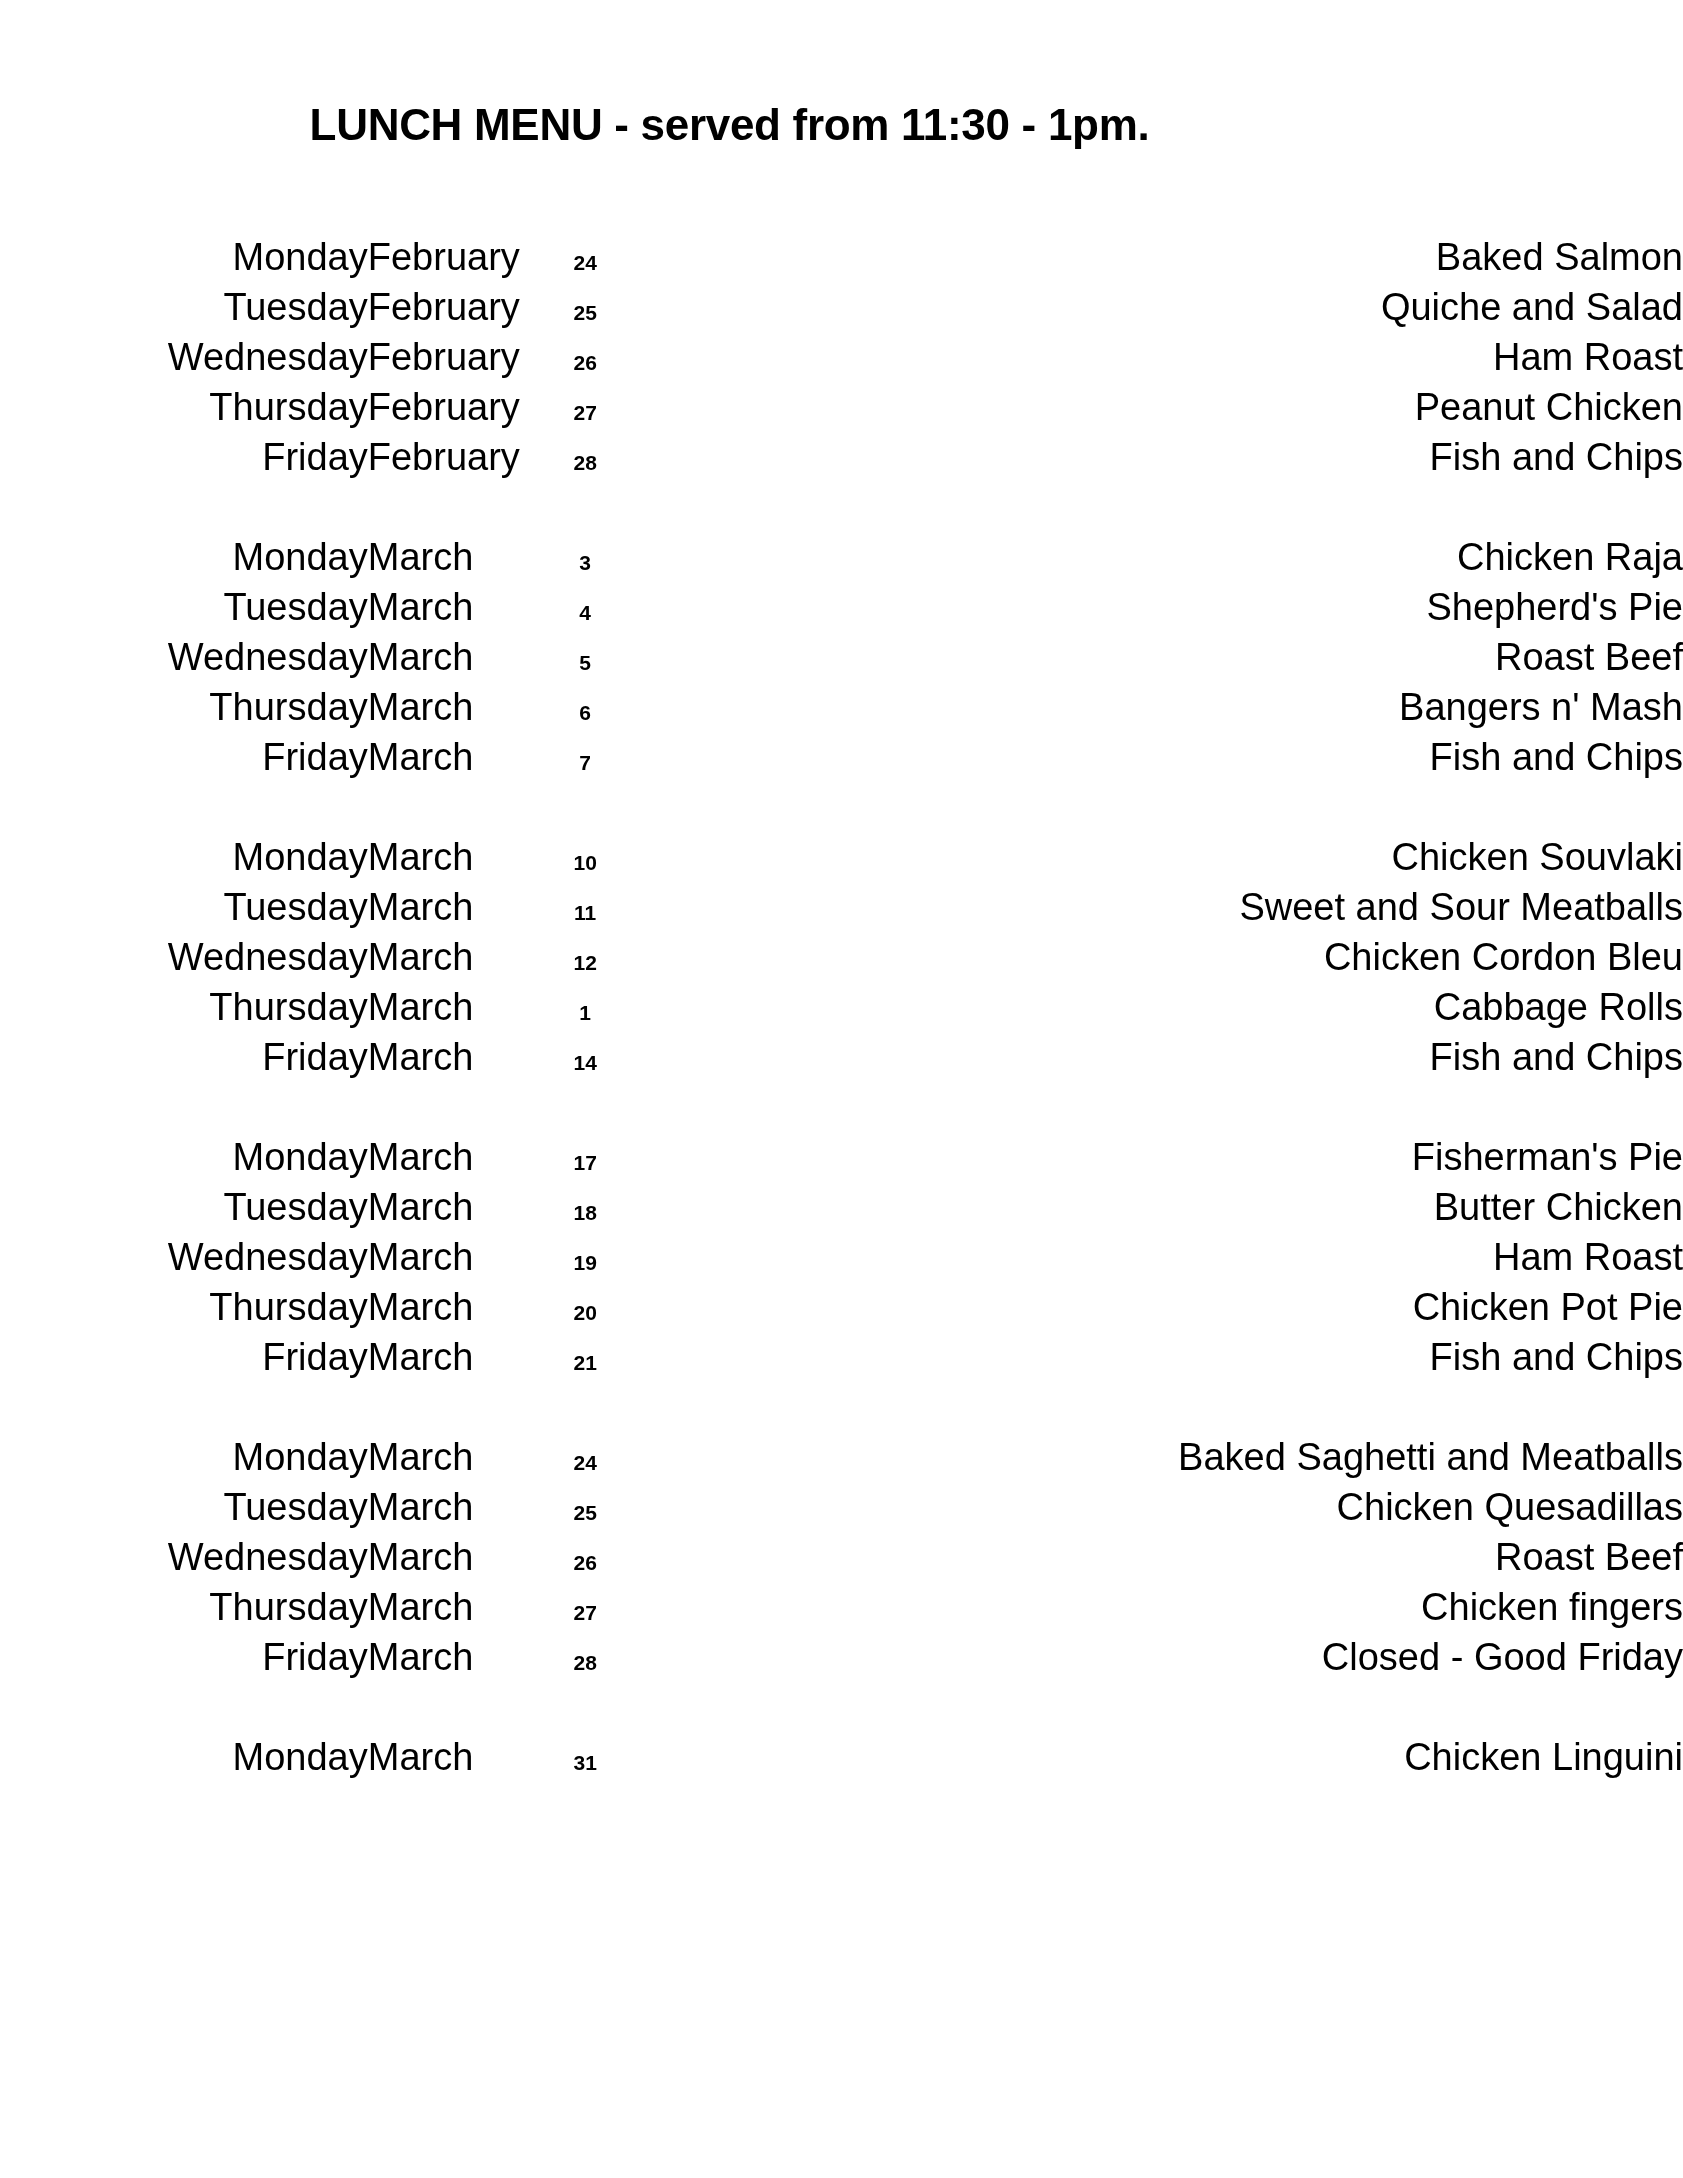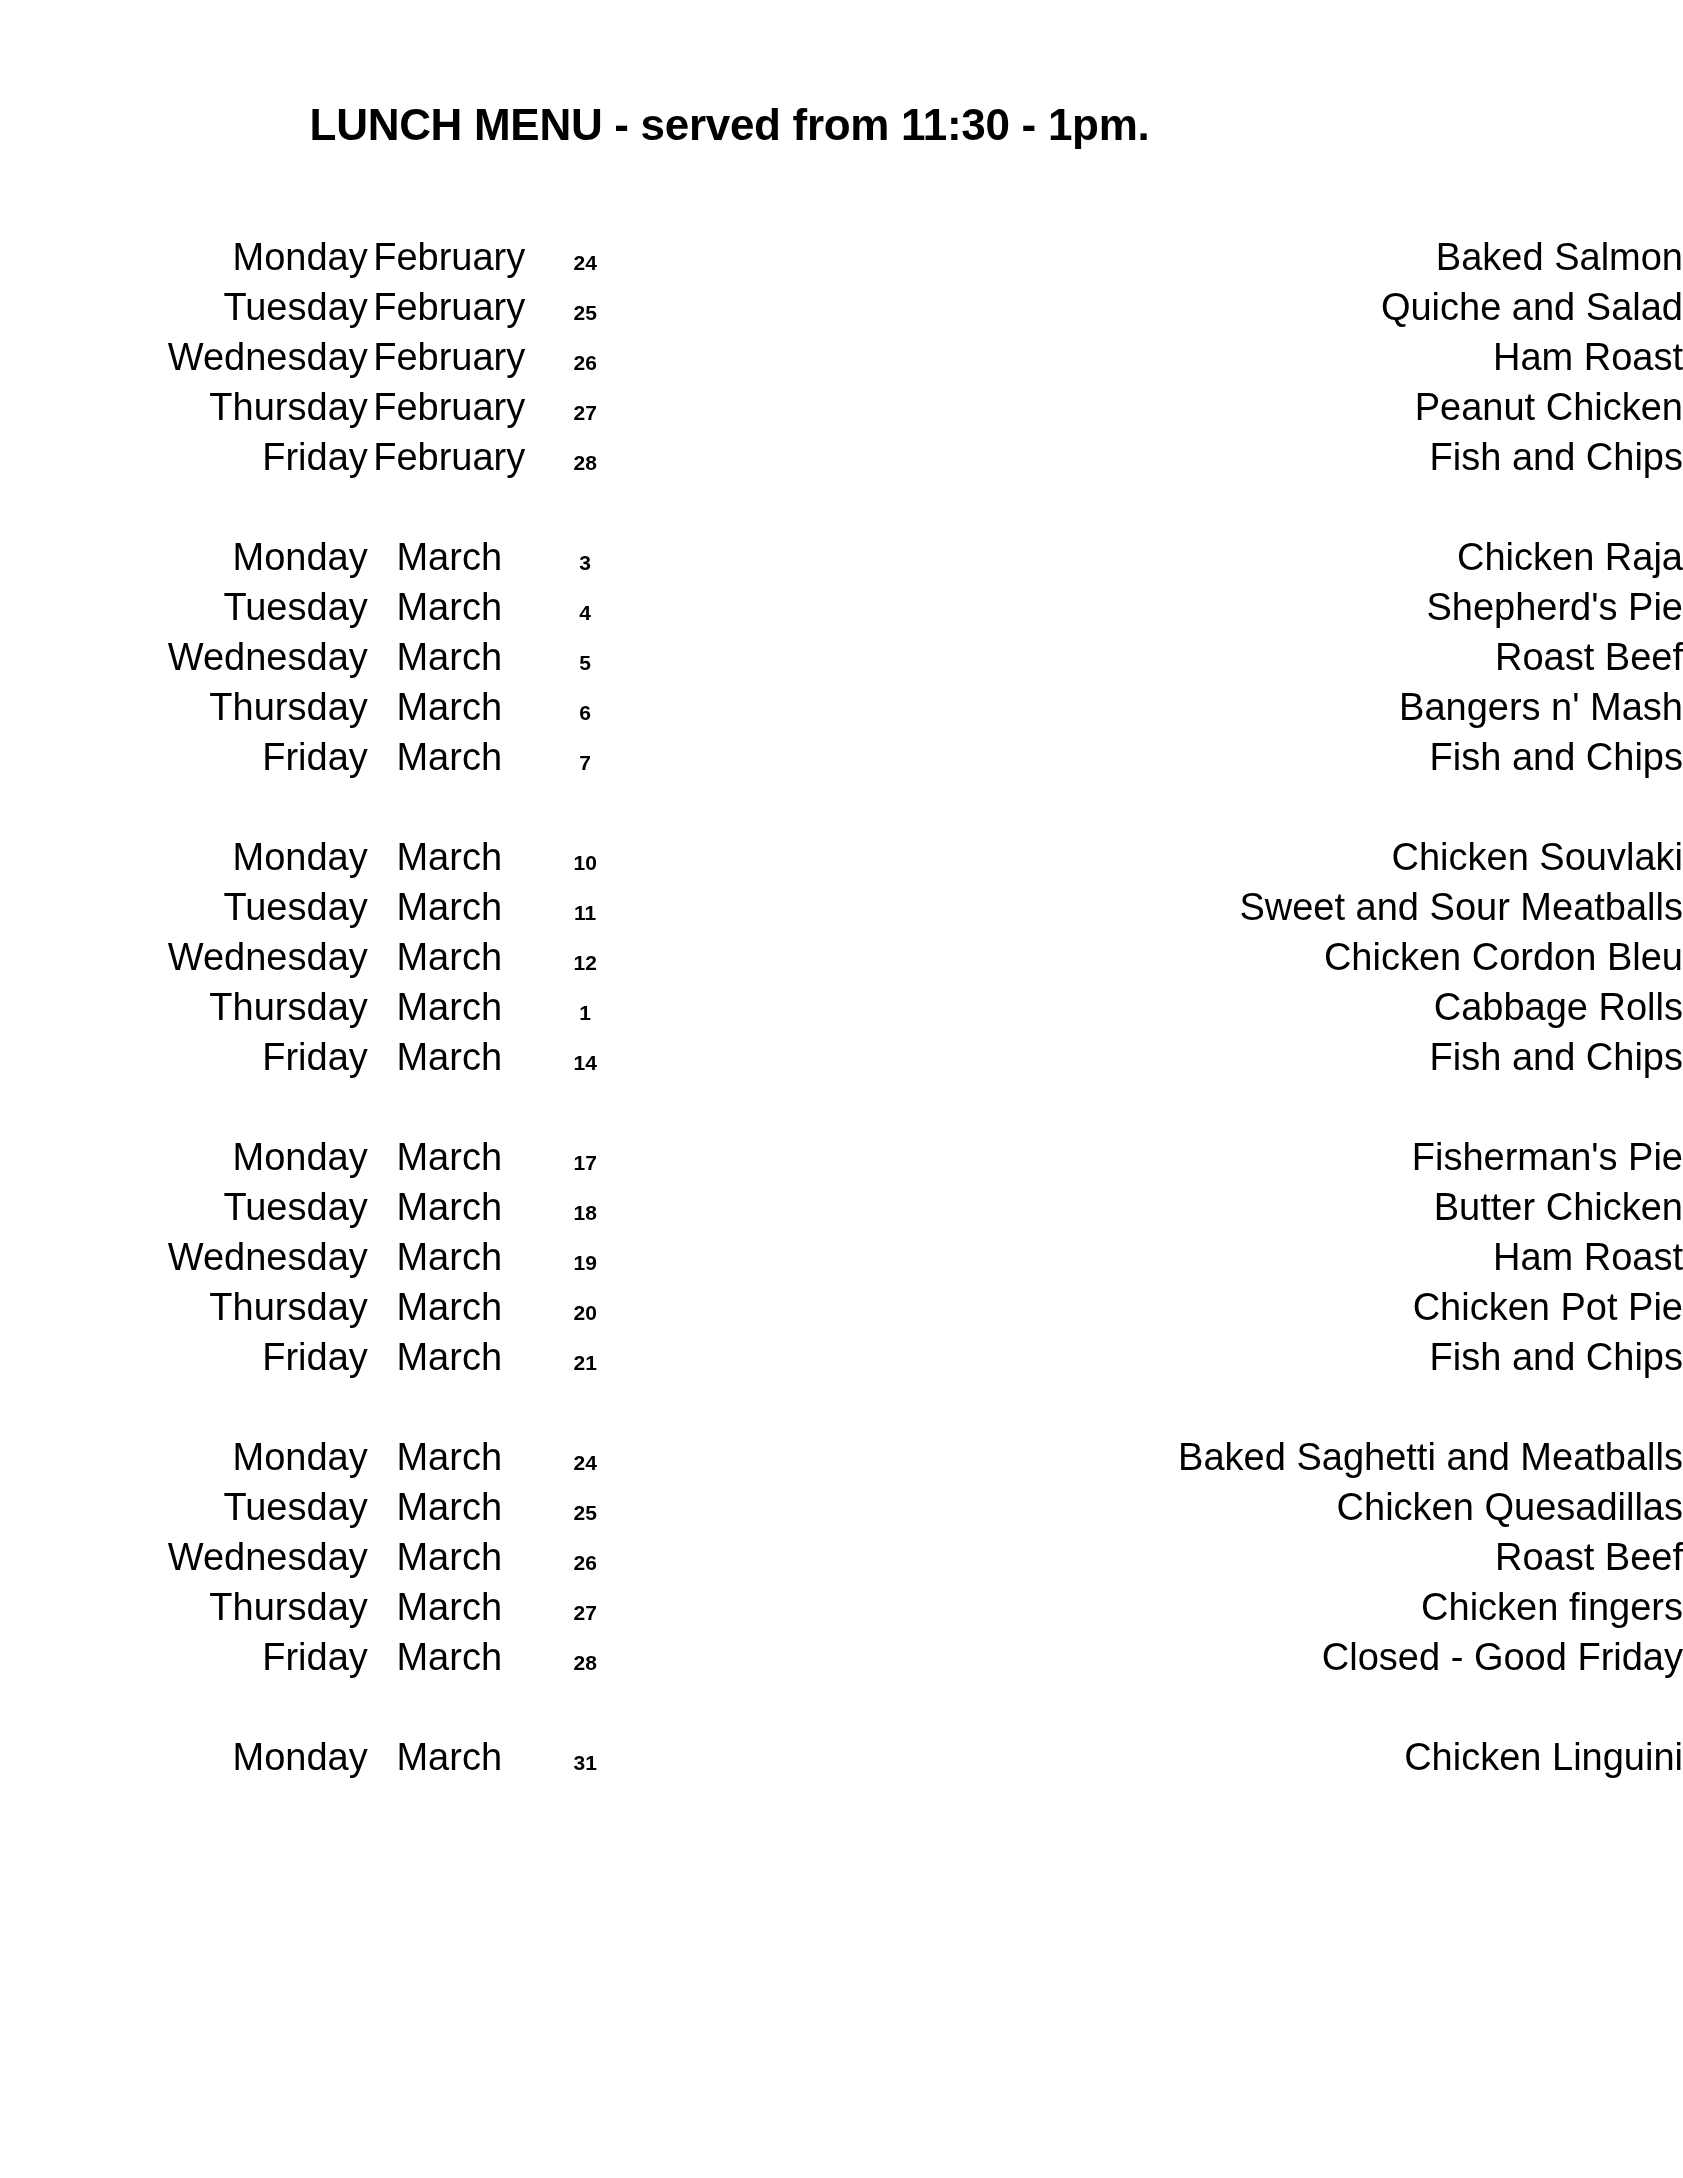--- a/index.html
+++ b/index.html
@@ -53,21 +53,21 @@
   .menu-table td {
     padding: 0;
     margin: 0;
     vertical-align: baseline;
     white-space: pre;
   }
 
   
   .col-pad      { width: 168px; }
   .col-weekday  { width: 198px; text-align: right; padding-right: 10px; }
-  .col-month    { width: 163px; text-align: center; }
+  .col-month    { width: 163px; text-align: left; }
   .col-day      { width: 109px; text-align: center; font-size: 21px; font-weight: bold; }
   .col-dish     { width: 1044px; text-align: right; padding-left: 69px; }
 
   
   .spacer-row td {
     height: 50px;
     font-size: 38px;
     line-height: 1;
   }
 

